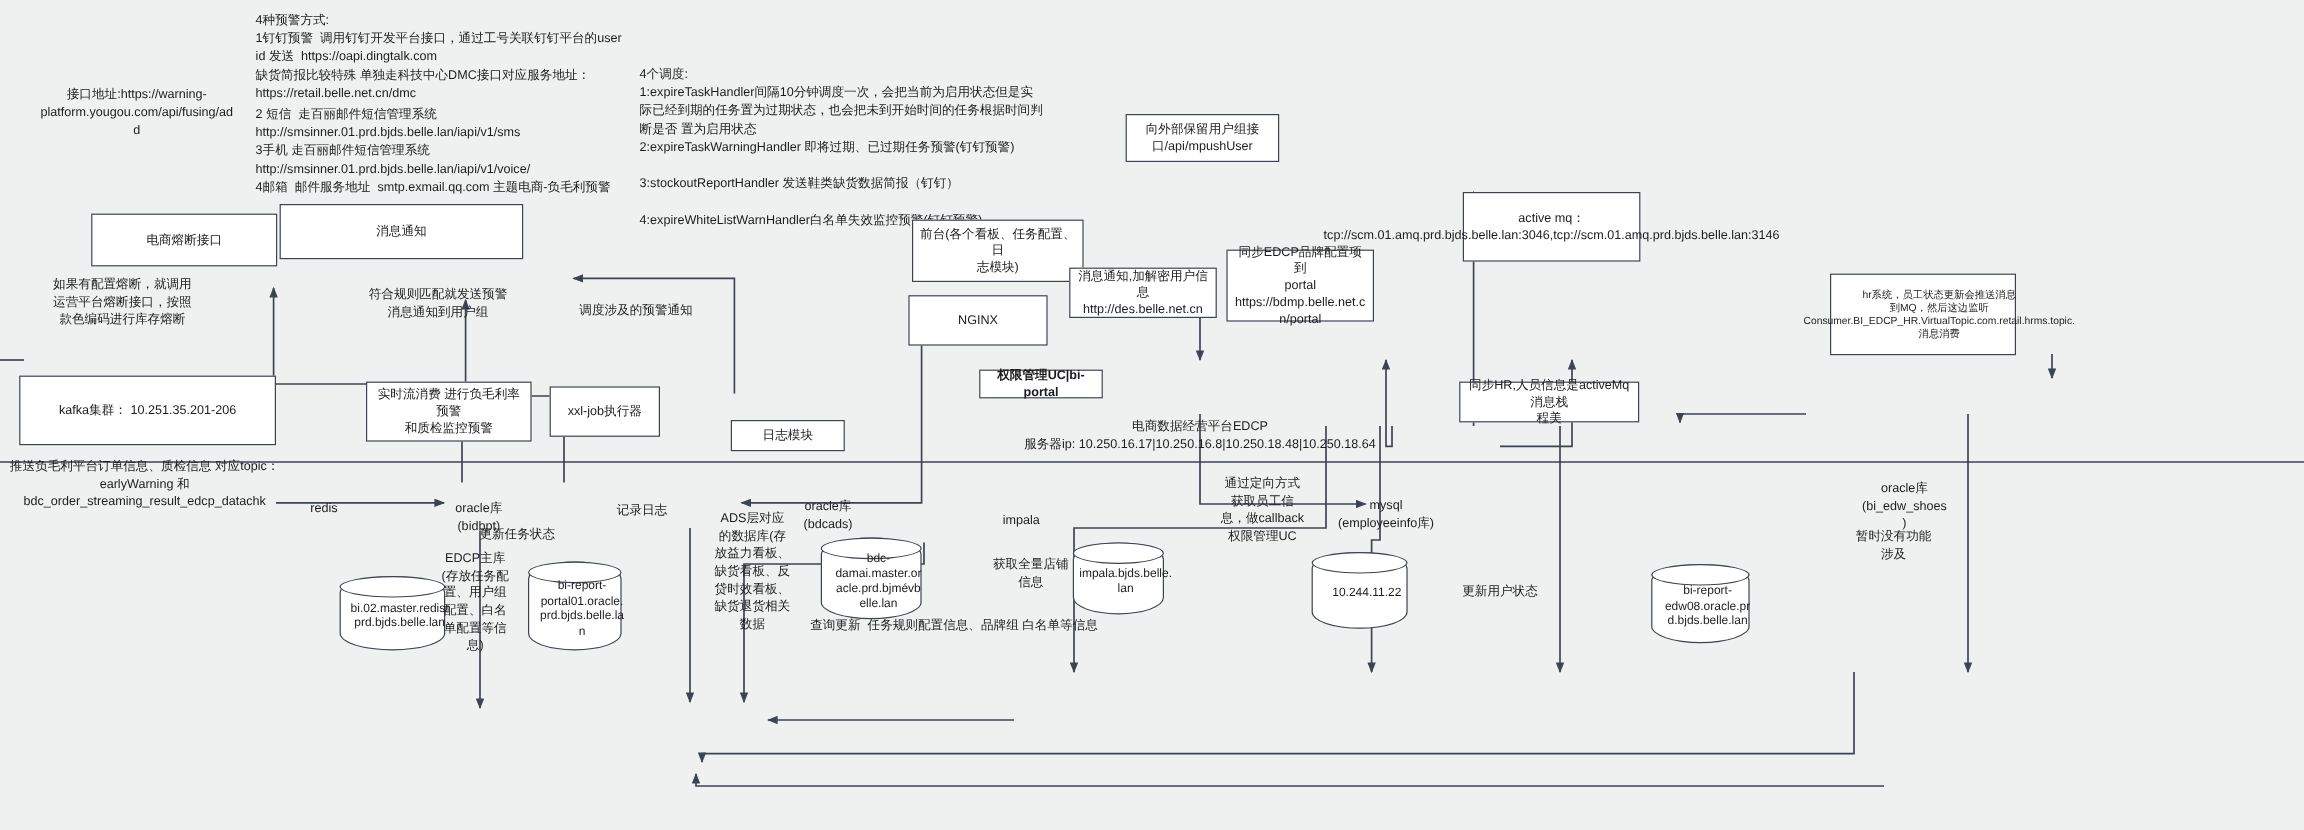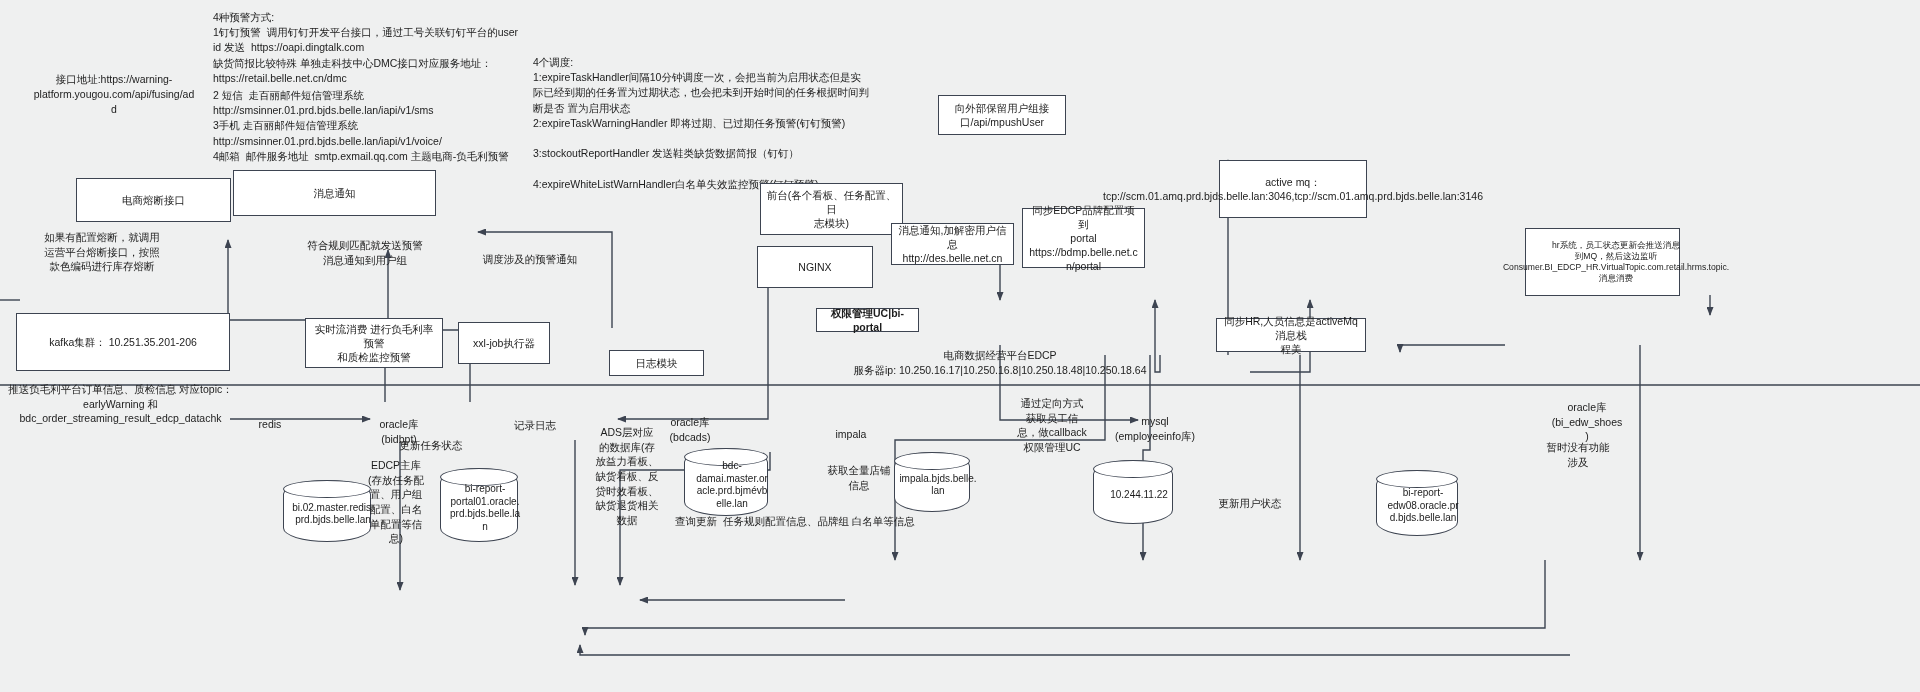--- a/index.html
+++ b/index.html
@@ -253,17 +253,17 @@
   <div class="lbl" style="left:1100px;top:414px;width:110px;">mysql
 (employeeinfo库)</div>
 
   <div class="lbl" style="left:1548px;top:400px;width:78px;">oracle库
 (bi_edw_shoes
 )</div>
 
   <div class="lbl" style="left:1537px;top:440px;width:82px;">暂时没有功能
 涉及</div>
 
-  <div class="lbl" style="left:1205px;top:496px;width:90px;">更新用户状态</div>
+  <div class="lbl" style="left:1205px;top:486px;width:90px;">更新用户状态</div>
 
   <div class="lbl" style="left:640px;top:514px;width:310px;">查询更新  任务规则配置信息、品牌组 白名单等信息</div>
 
 </div>
 
 </body></html>

